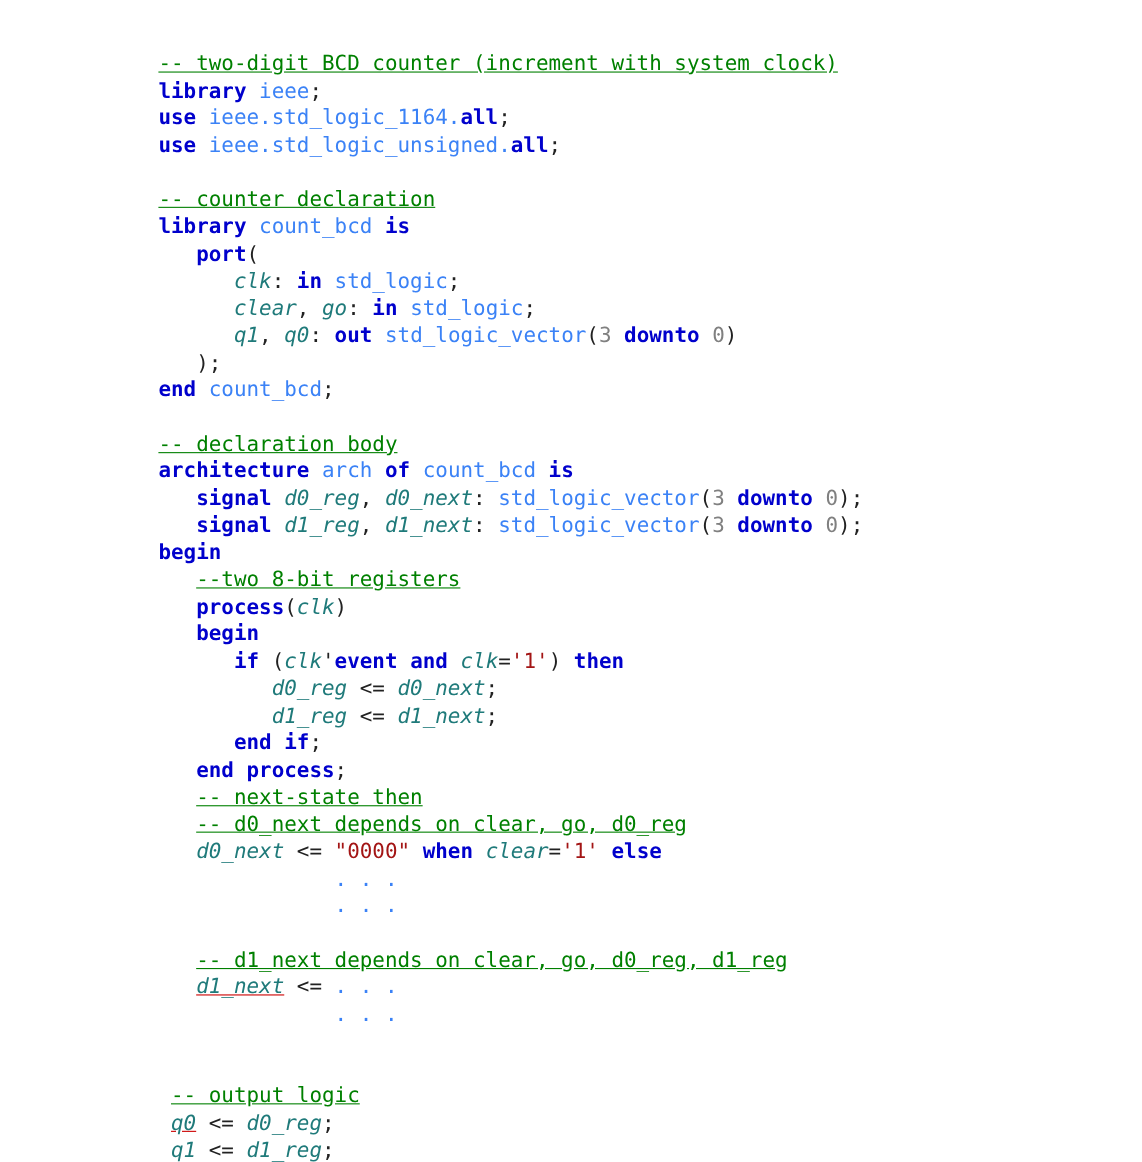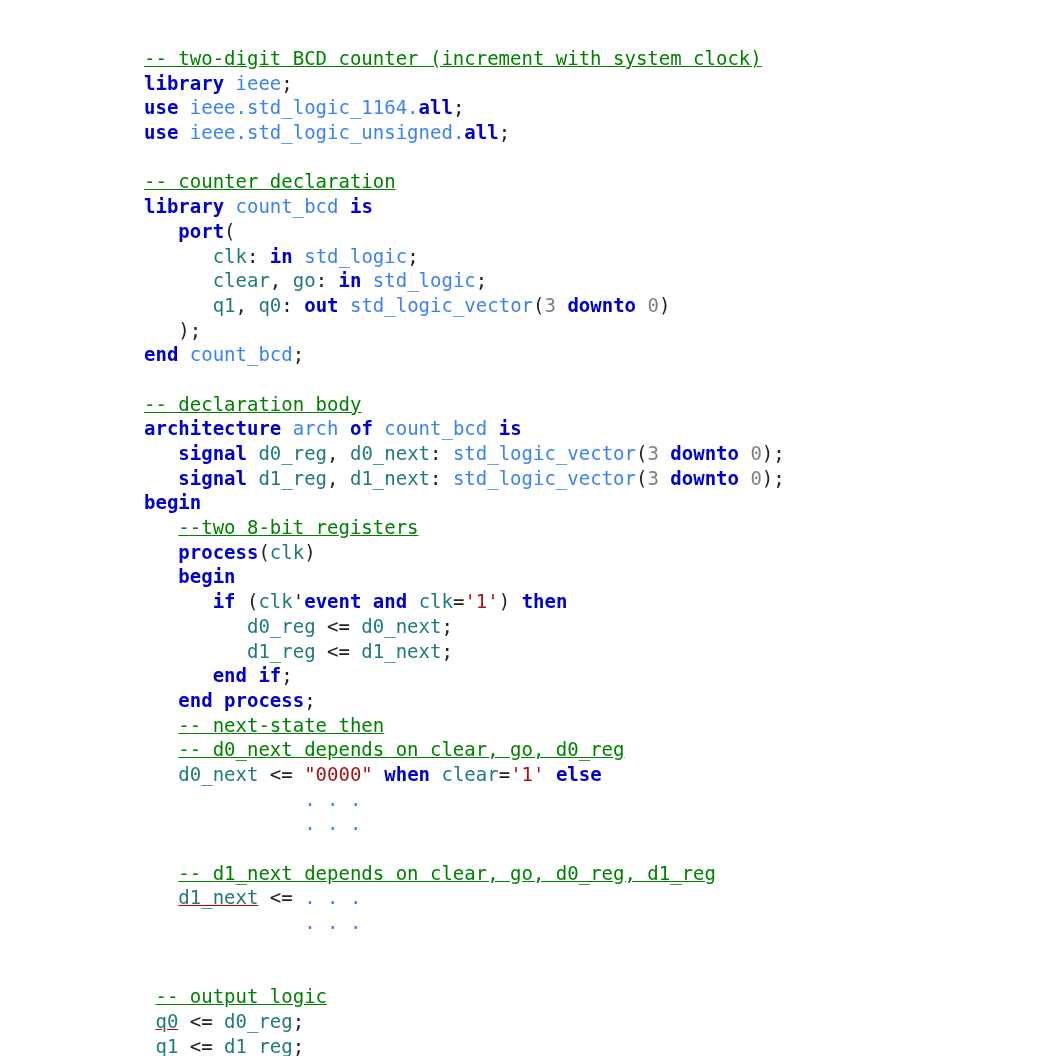--- a/index.html
+++ b/index.html
@@ -12,21 +12,21 @@
   }
   pre.code {
     margin: 0;
     padding: 46px 0 0 144px;
     white-space: pre;
     color: #222;
   }
   .cm { color: #008000; text-decoration: underline; }       
   .kw { color: #0000cc; font-weight: bold; } 
   .id { color: #3b82f6; }          
-  .sig { color: #1f7a7a; }      
+  .sig { color: #1f7a7a; font-style: italic; }      
   .num { color: #808080; }      
   .str { color: #a31515; }
   .underline { text-decoration: underline; text-decoration-color: #c00; }
 </style>
 </head>
 <body>
 
 <pre class="code"><span class="cm">-- two-digit BCD counter (increment with system clock)</span>
 <span class="kw">library</span> <span class="id">ieee</span>;
 <span class="kw">use</span> <span class="id">ieee.std_logic_1164.</span><span class="kw">all</span>;

